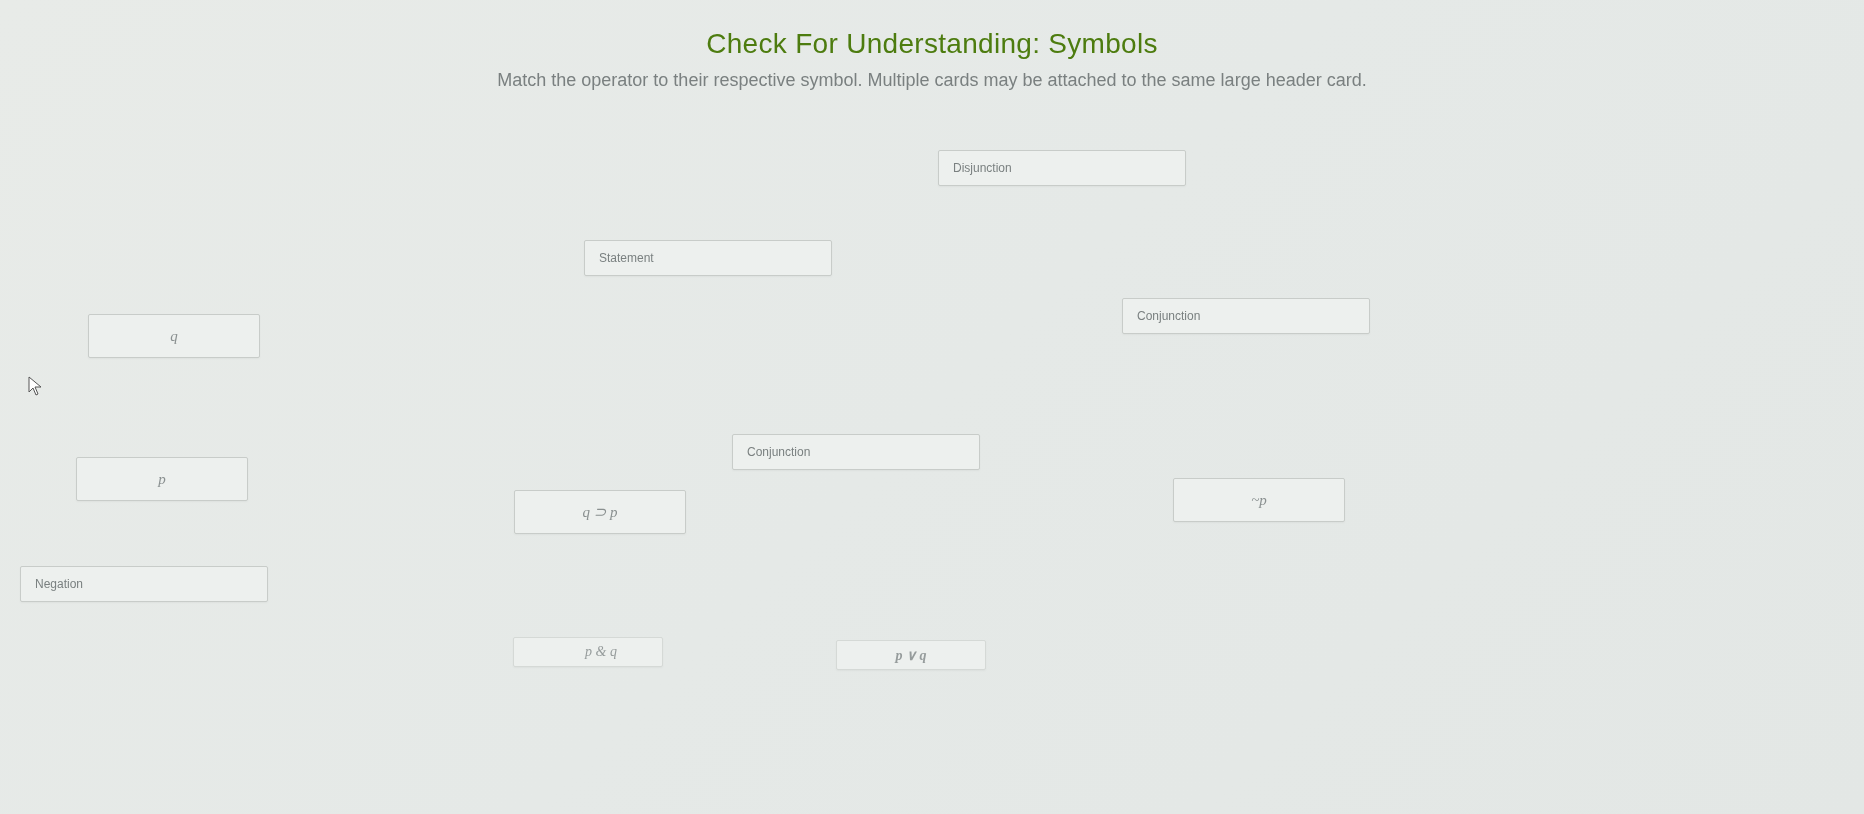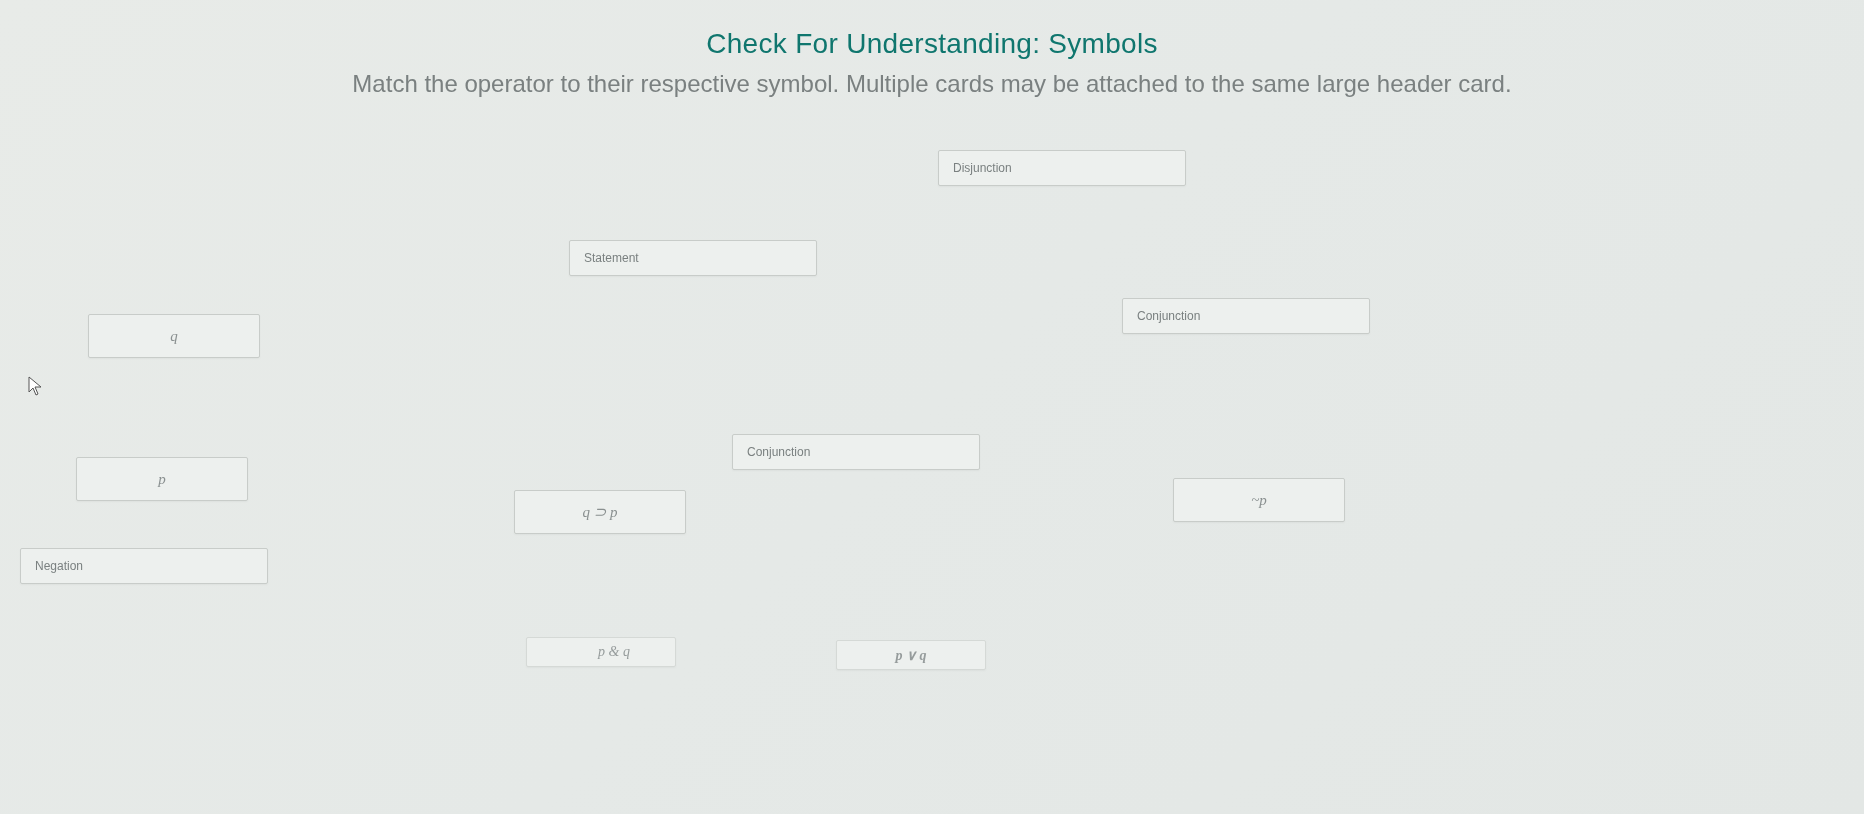--- a/index.html
+++ b/index.html
@@ -16,29 +16,29 @@
       overflow: hidden;
       color: #6a7070;
     }
     .page-title {
       position: absolute;
       top: 28px;
       left: 50%;
       transform: translateX(-50%);
       font-size: 28px;
       font-weight: 300;
-      color: #0f766e;
+      color: #4d7c0f;
       letter-spacing: 0.3px;
     }
     .page-instructions {
       position: absolute;
       top: 70px;
       left: 50%;
       transform: translateX(-50%);
-      font-size: 24px;
+      font-size: 18px;
       font-weight: 300;
       color: #7a8080;
       white-space: nowrap;
     }
     .card {
       position: absolute;
       background: #edf0ee;
       border: 1px solid #c8ccc9;
       border-radius: 2px;
       display: flex;
@@ -85,53 +85,53 @@
 </head>
 <body>
 
 <div class="page-title">Check For Understanding: Symbols</div>
 <div class="page-instructions">Match the operator to their respective symbol.  Multiple cards may be attached to the same large header card.</div>
 
 <div class="card header-card" style="left: 938px; top: 150px;">
   <span>Disjunction</span>
 </div>
 
-<div class="card header-card" style="left: 569px; top: 240px;">
+<div class="card header-card" style="left: 584px; top: 240px;">
   <span>Statement</span>
 </div>
 
 <div class="card header-card" style="left: 1122px; top: 298px;">
   <span>Conjunction</span>
 </div>
 
 <div class="card header-card" style="left: 732px; top: 434px;">
   <span>Conjunction</span>
 </div>
 
-<div class="card header-card" style="left: 20px; top: 548px;">
+<div class="card header-card" style="left: 20px; top: 566px;">
   <span>Negation</span>
 </div>
 
 <div class="card small-card" style="left: 88px; top: 314px;">
   <span>q</span>
 </div>
 
 <div class="card small-card" style="left: 76px; top: 457px;">
   <span>p</span>
 </div>
 
 <div class="card small-card" style="left: 514px; top: 490px; text-align: right;">
   <span>q ⊃ p</span>
 </div>
 
 <div class="card small-card" style="left: 1173px; top: 478px;">
   <span>~p</span>
 </div>
 
-<div class="card small-card-wide" style="left: 526px; top: 637px; padding-left: 40px;">
+<div class="card small-card-wide" style="left: 513px; top: 637px; padding-left: 40px;">
   <span>p &amp; q</span>
 </div>
 
 <div class="card small-card-wide" style="left: 836px; top: 640px; font-weight: bold;">
   <span>p ∨ q</span>
 </div>
 
 <svg class="cursor-arrow" viewBox="0 0 16 22">
   <path d="M1 1 L1 16 L5 12 L8 19 L10 18 L7 11 L13 11 Z" fill="#ffffff" stroke="#555" stroke-width="1"></path>
 </svg>

